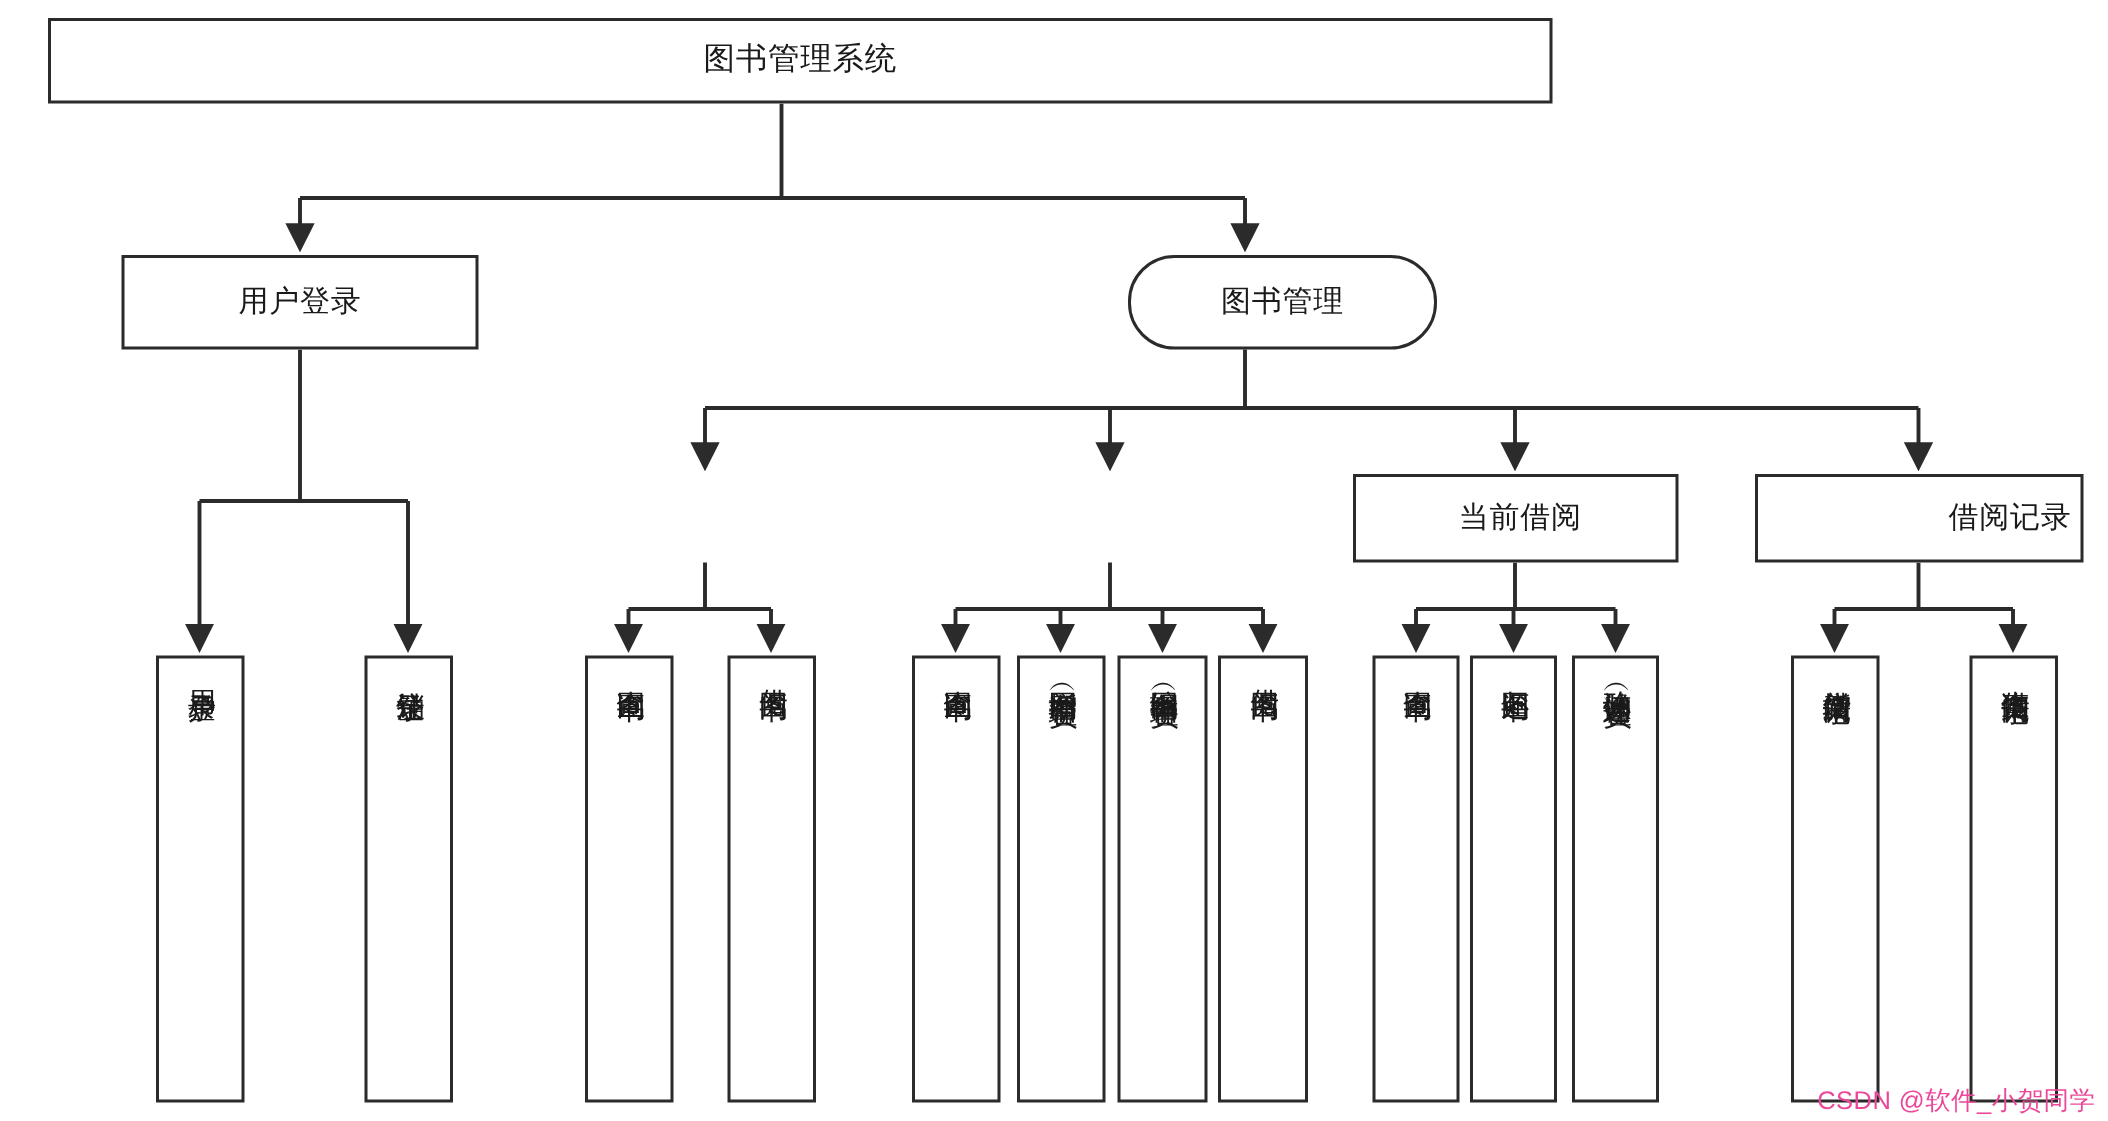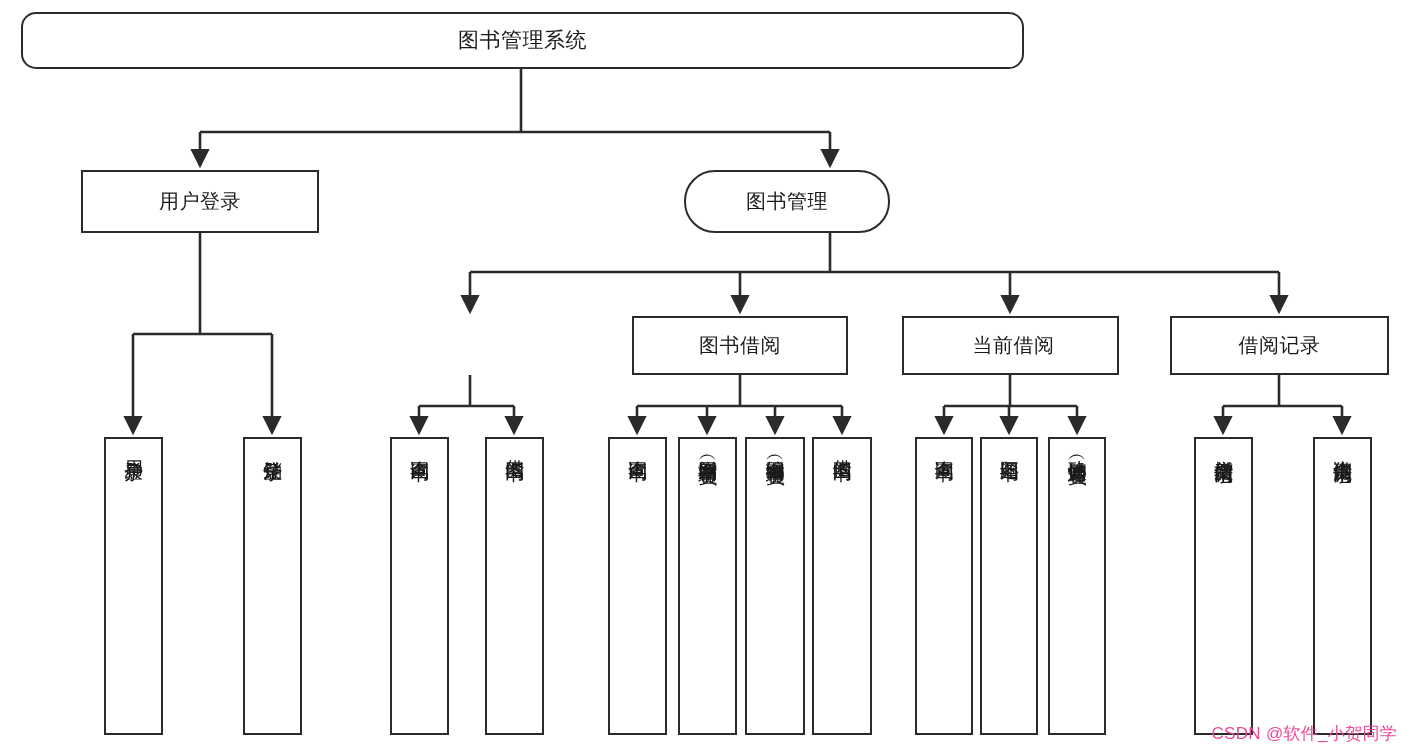--- a/index.html
+++ b/index.html
@@ -115,38 +115,35 @@
       <path d="M 1009 406 L 1009 432" marker-end="url(#arrow)"></path>
       <path d="M 1077 406 L 1077 432" marker-end="url(#arrow)"></path>
 
       <path d="M 1279 375 L 1279 406"></path>
       <path d="M 1223 406 L 1342 406"></path>
       <path d="M 1223 406 L 1223 432" marker-end="url(#arrow)"></path>
       <path d="M 1342 406 L 1342 432" marker-end="url(#arrow)"></path>
     </g>
   </svg>
 
-  <div class="node horiz root" style="left: 21px; top: 12px; width: 1003px; height: 57px; border-radius: 15px;">
+  <div class="node horiz root" style="left: 32px; top: 12px; width: 1003px; height: 57px;">
     <span>图书管理系统</span>
   </div>
 
   <div class="node horiz" style="left: 81px; top: 170px; width: 238px; height: 63px;">
     <span>用户登录</span>
   </div>
-  <div class="node horiz" style="left: 684px; top: 170px; width: 206px; height: 63px; border-radius: 31px;">
+  <div class="node horiz" style="left: 752px; top: 170px; width: 206px; height: 63px; border-radius: 31px;">
     <span>图书管理</span>
   </div>
 
-  <div class="node horiz" style="left: 632px; top: 316px; width: 216px; height: 59px;">
-    <span>图书借阅</span>
-  </div>
   <div class="node horiz" style="left: 902px; top: 316px; width: 217px; height: 59px; padding-left: 12px;">
     <span>当前借阅</span>
   </div>
-  <div class="node horiz" style="left: 1170px; top: 316px; width: 219px; height: 59px;">
+  <div class="node horiz" style="left: 1170px; top: 316px; width: 219px; height: 59px; justify-content: flex-end;">
     <span>借阅记录</span>
   </div>
 
   <div class="node vert" style="left: 104px; top: 437px; width: 59px; height: 298px;">
     <span class="vlabel">用户登录</span>
   </div>
   <div class="node vert" style="left: 243px; top: 437px; width: 59px; height: 298px;">
     <span class="vlabel">注销登录</span>
   </div>
   <div class="node vert" style="left: 390px; top: 437px; width: 59px; height: 298px;">

